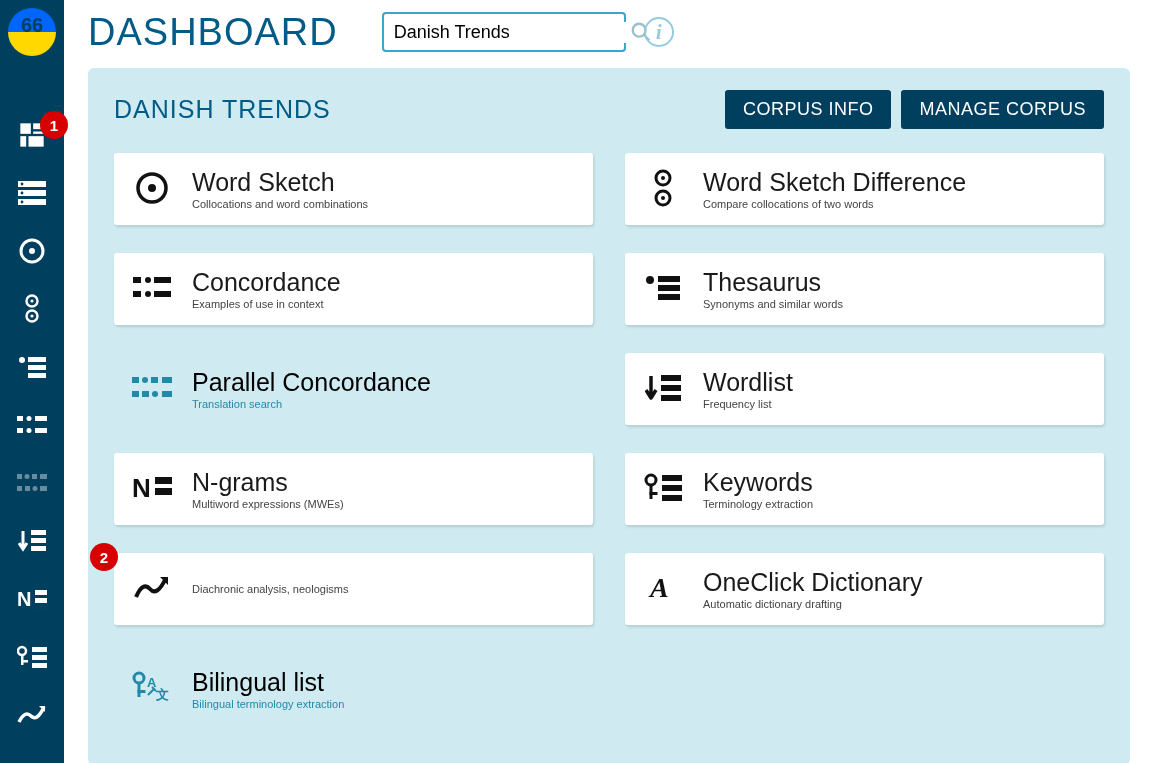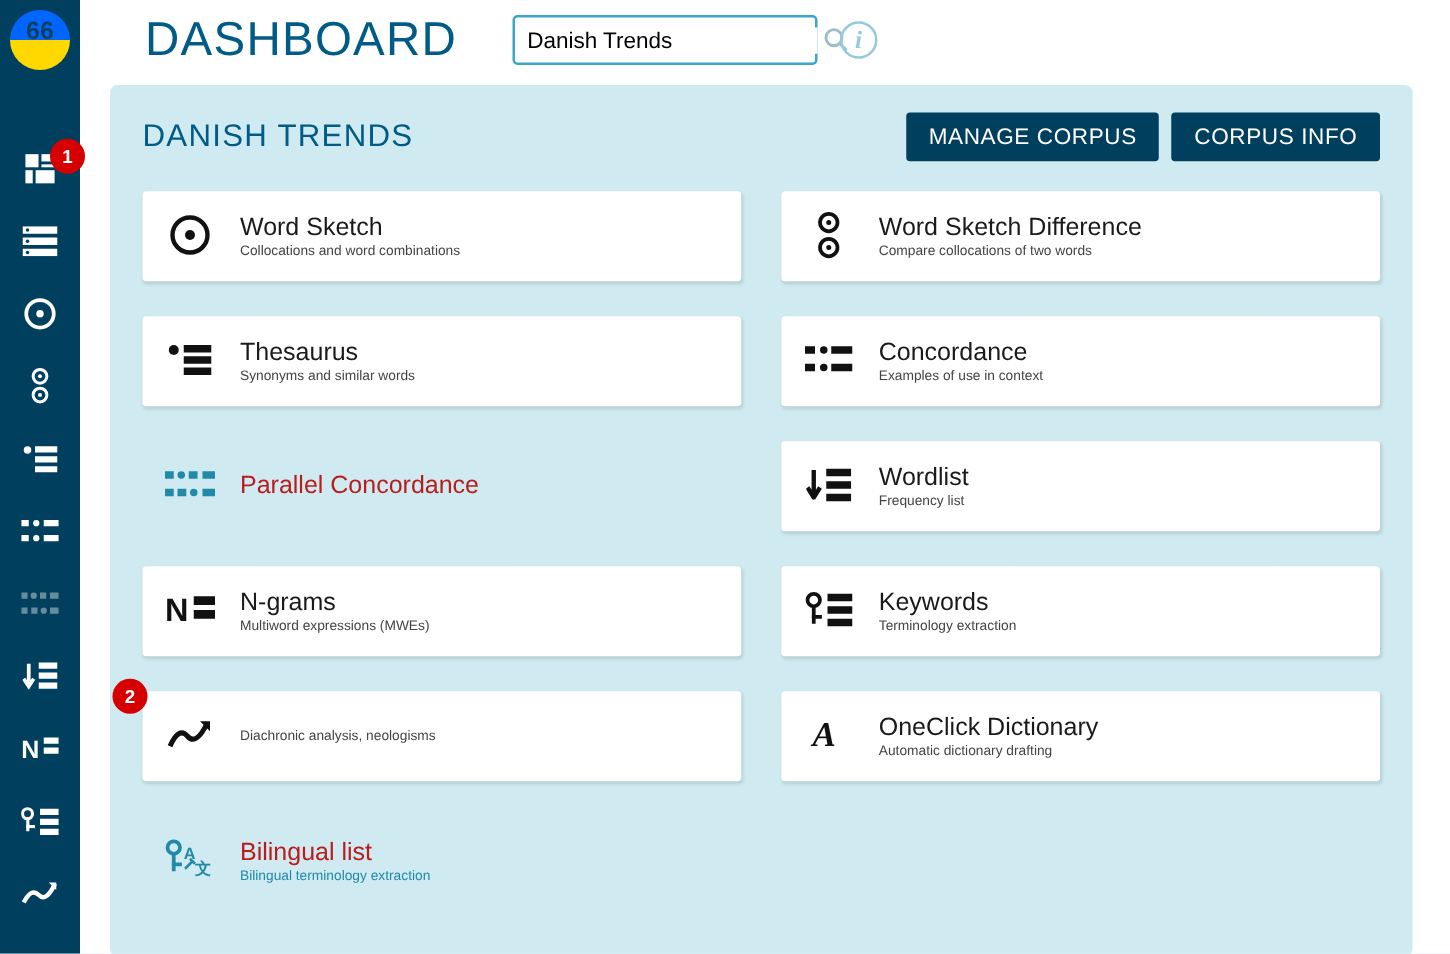--- a/index.html
+++ b/index.html
@@ -9,41 +9,41 @@
   
   .sidebar { width: 64px; background: #003f5e; display: flex; flex-direction: column; align-items: center; padding-top: 8px; }
   .logo { width: 48px; height: 48px; border-radius: 50%; background: linear-gradient(180deg, #0066ff 50%, #ffd800 50%); display: flex; align-items: center; justify-content: center; margin-bottom: 50px; position: relative; }
   .logo::after { content: "66"; font-weight: bold; color: #003f5e; font-size: 20px; position: absolute; top: 6px; }
   .nav-item { width: 36px; height: 36px; margin: 11px 0; display: flex; align-items: center; justify-content: center; cursor: pointer; position: relative; }
   .nav-item.dim { opacity: 0.4; }
   .badge { position: absolute; top: -6px; right: -18px; background: #d60000; color: #fff; width: 28px; height: 28px; border-radius: 50%; display: flex; align-items: center; justify-content: center; font-size: 15px; font-weight: bold; }
   
   
   .main { flex: 1; padding: 0 0 0 24px; }
-  .topbar { display: flex; align-items: center; height: 64px; margin-left: 28px; }
+  .topbar { display: flex; align-items: center; height: 64px; }
   .page-title { color: #005b87; font-size: 38px; font-weight: 400; letter-spacing: 1px; margin-right: 44px; }
   .search { border: 2px solid #3aa6cc; border-radius: 4px; height: 40px; width: 244px; display: flex; align-items: center; padding: 0 10px; }
   .search input { border: none; outline: none; font-size: 18px; flex: 1; font-family: inherit; }
   .search-btn { background: none; border: none; cursor: pointer; padding: 4px; }
   .info-btn { width: 30px; height: 30px; border-radius: 50%; border: 2px solid #93cbdd; color: #93cbdd; display: flex; align-items: center; justify-content: center; font-style: italic; font-family: "Times New Roman", serif; font-size: 20px; font-weight: bold; margin-left: 18px; cursor: pointer; background: none; }
   
   .panel { background: #cfeaf0; border-radius: 6px; margin: 4px 30px 0 0; padding: 22px 26px 40px 26px; }
   .panel-header { display: flex; align-items: center; justify-content: space-between; margin-bottom: 24px; }
   .corpus-name { color: #005b87; font-size: 25px; letter-spacing: 1px; font-weight: 400; }
   .header-buttons { display: flex; gap: 10px; }
   .hbtn { background: #003f5e; color: #fff; border: none; font-size: 18px; padding: 9px 18px; border-radius: 3px; cursor: pointer; letter-spacing: .5px; }
   
   .grid { display: grid; grid-template-columns: 1fr 1fr; gap: 28px 32px; }
   .card { background: #fff; border-radius: 3px; padding: 12px 18px 14px 18px; display: flex; align-items: center; gap: 20px; cursor: pointer; box-shadow: 1px 2px 3px rgba(0,0,0,.12); min-height: 72px; position: relative; }
   .card.disabled { background: transparent; box-shadow: none; cursor: default; }
-  .card.disabled .card-title { color: #b91c1c; }
+  .card.disabled .card-title { color: #000000; }
   .card.disabled .card-sub { color: #2289a9; }
   .card-icon { width: 40px; height: 40px; display: flex; align-items: center; justify-content: center; flex-shrink: 0; }
   .card-text { display: flex; flex-direction: column; }
-  .card-title { font-size: 20px; color: #1a1a1a; font-weight: 400; line-height: 1.2; }
+  .card-title { font-size: 25px; color: #1a1a1a; font-weight: 400; line-height: 1.2; }
   .card-sub { font-size: 11px; color: #444; margin-top: 1px; }
   .card .badge { left: -24px; top: -10px; right: auto; }
   
   
   svg { display: block; }
 </style>
 </head>
 <body>
 
 <div class="app">
@@ -171,22 +171,22 @@
             </svg>
         </button>
       </div>
       <button class="info-btn">i</button>
     </div>
 
     <div class="panel">
       <div class="panel-header">
         <div class="corpus-name">DANISH TRENDS</div>
         <div class="header-buttons">
+          <button class="hbtn">CORPUS INFO</button>
           <button class="hbtn">MANAGE CORPUS</button>
-          <button class="hbtn">CORPUS INFO</button>
         </div>
       </div>
 
       <div class="grid">
 
         <div class="card">
           <div class="card-icon">
             <svg width="36" height="36" viewBox="0 0 36 36">
                 <circle cx="18" cy="18" r="14" stroke="#111" stroke-width="3.5" fill="none"></circle>
                 <circle cx="18" cy="18" r="4" fill="#111"></circle>
@@ -203,70 +203,71 @@
             <svg width="26" height="40" viewBox="0 0 26 40">
                 <circle cx="13" cy="10" r="7" stroke="#111" stroke-width="3" fill="none"></circle>
                 <circle cx="13" cy="10" r="2" fill="#111"></circle>
                 <circle cx="13" cy="30" r="7" stroke="#111" stroke-width="3" fill="none"></circle>
                 <circle cx="13" cy="30" r="2" fill="#111"></circle>
               </svg>
           </div>
           <div class="card-text">
             <span class="card-title">Word Sketch Difference</span>
             <span class="card-sub">Compare collocations of two words</span>
-          </div>
-        </div>
-
-        <div class="card">
-          <div class="card-icon">
-            <svg width="36" height="28" viewBox="0 0 36 28">
-                <circle cx="5" cy="6" r="4" fill="#111"></circle>
-                <rect x="13" y="2" width="22" height="6" fill="#111"></rect>
-                <rect x="13" y="11" width="22" height="6" fill="#111"></rect>
-                <rect x="13" y="20" width="22" height="6" fill="#111"></rect>
-              </svg>
-          </div>
-          <div class="card-text">
-            <span class="card-title">Thesaurus</span>
-            <span class="card-sub">Synonyms and similar words</span>
           </div>
         </div>
 
         <div class="card">
           <div class="card-icon">
             <svg width="38" height="26" viewBox="0 0 38 26">
                 <rect x="0" y="2" width="8" height="6" fill="#111"></rect>
                 <circle cx="15" cy="5" r="3" fill="#111"></circle>
                 <rect x="21" y="2" width="17" height="6" fill="#111"></rect>
                 <rect x="0" y="16" width="8" height="6" fill="#111"></rect>
                 <circle cx="15" cy="19" r="3" fill="#111"></circle>
                 <rect x="21" y="16" width="17" height="6" fill="#111"></rect>
               </svg>
           </div>
           <div class="card-text">
             <span class="card-title">Concordance</span>
             <span class="card-sub">Examples of use in context</span>
+          </div>
+        </div>
+
+        <div class="card">
+          <div class="card-icon">
+            <svg width="36" height="28" viewBox="0 0 36 28">
+                <circle cx="5" cy="6" r="4" fill="#111"></circle>
+                <rect x="13" y="2" width="22" height="6" fill="#111"></rect>
+                <rect x="13" y="11" width="22" height="6" fill="#111"></rect>
+                <rect x="13" y="20" width="22" height="6" fill="#111"></rect>
+              </svg>
+          </div>
+          <div class="card-text">
+            <span class="card-title">Thesaurus</span>
+            <span class="card-sub">Synonyms and similar words</span>
           </div>
         </div>
 
         <div class="card disabled">
           <div class="card-icon">
             <svg width="40" height="26" viewBox="0 0 40 26">
                 <rect x="0" y="2" width="7" height="6" fill="#2289a9"></rect>
                 <circle cx="13" cy="5" r="3" fill="#2289a9"></circle>
                 <rect x="19" y="2" width="7" height="6" fill="#2289a9"></rect>
                 <rect x="30" y="2" width="10" height="6" fill="#2289a9"></rect>
                 <rect x="0" y="16" width="7" height="6" fill="#2289a9"></rect>
                 <rect x="10" y="16" width="7" height="6" fill="#2289a9"></rect>
                 <circle cx="23" cy="19" r="3" fill="#2289a9"></circle>
                 <rect x="30" y="16" width="10" height="6" fill="#2289a9"></rect>
               </svg>
           </div>
           <div class="card-text">
             <span class="card-title">Parallel Concordance</span>
+            <span class="card-sub">Translation search</span>
           </div>
         </div>
 
         <div class="card">
           <div class="card-icon">
             <svg width="36" height="30" viewBox="0 0 36 30">
                 <path d="M6 3 L6 22 M1 17 L6 25 L11 17" stroke="#111" stroke-width="3.5" fill="none" stroke-linejoin="round"></path>
                 <rect x="16" y="2" width="20" height="6" fill="#111"></rect>
                 <rect x="16" y="12" width="20" height="6" fill="#111"></rect>
                 <rect x="16" y="22" width="20" height="6" fill="#111"></rect>

